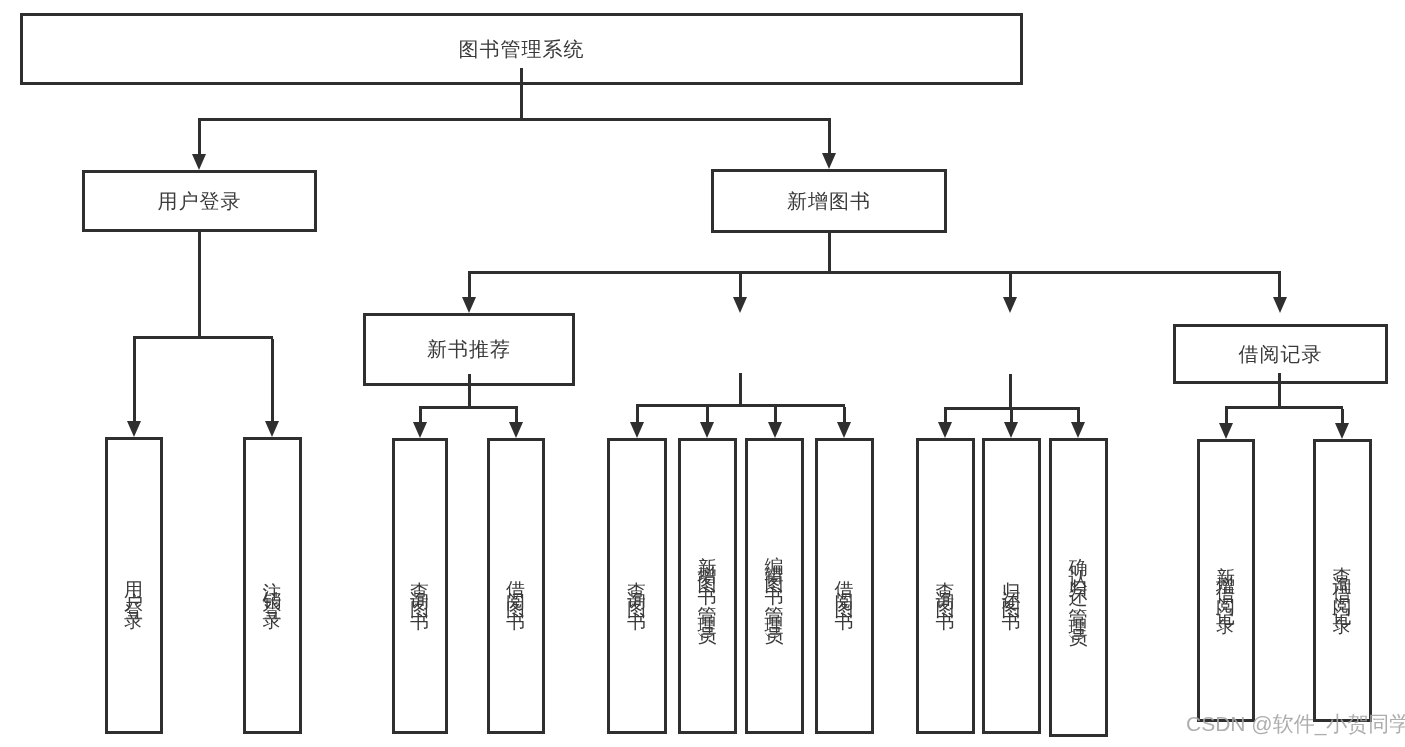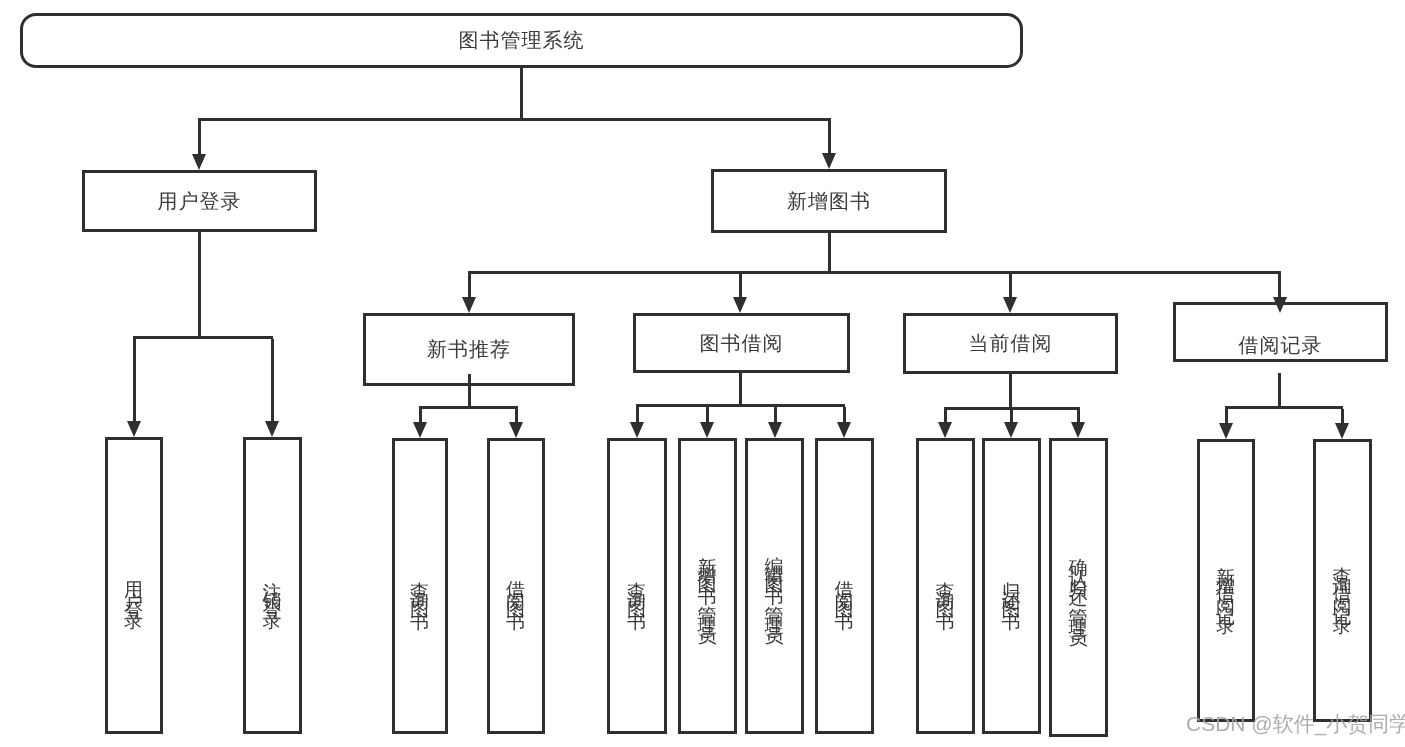--- a/index.html
+++ b/index.html
@@ -12,27 +12,27 @@
     display:flex;align-items:center;justify-content:center;color:#3a3a3a;
   }
   .hbox{font-size:20px;letter-spacing:1px;}
   .leaf .vtext{
     writing-mode:vertical-rl;font-size:19px;letter-spacing:10px;color:#3a3a3a;line-height:1;
   }
   .vl{position:absolute;width:3px;background:#2f2f2f;}
   .hl{position:absolute;height:3px;background:#2f2f2f;}
   .ah{position:absolute;width:0;height:0;border-left:7px solid transparent;border-right:7px solid transparent;border-top:16px solid #2f2f2f;}
   
-  .n-root{left:20px;top:13px;width:1003px;height:55px;border-radius:16px;}
+  .n-root{left:20px;top:13px;width:1003px;height:72px;}
   .n-ul{left:82px;top:170px;width:235px;height:62px;}
   .n-bm{left:711px;top:169px;width:236px;height:64px;}
   .n-l3a{left:363px;top:313px;width:212px;height:73px;}
   .n-l3b{left:633px;top:313px;width:217px;height:60px;}
   .n-l3c{left:903px;top:313px;width:215px;height:61px;}
-  .n-l3d{left:1173px;top:302px;width:215px;height:60px;align-items:flex-end;}
+  .n-l3d{left:1173px;top:324px;width:215px;height:60px;}
   .n-u1{left:105px;top:437px;width:58px;height:297px;}
   .n-u2{left:243px;top:437px;width:59px;height:297px;}
   .n-r1{left:392px;top:438px;width:56px;height:296px;}
   .n-r2{left:487px;top:438px;width:58px;height:296px;}
   .n-b1{left:607px;top:438px;width:60px;height:296px;}
   .n-b2{left:678px;top:438px;width:59px;height:296px;}
   .n-b3{left:745px;top:438px;width:59px;height:296px;}
   .n-b4{left:815px;top:438px;width:59px;height:296px;}
   .n-c1{left:916px;top:438px;width:59px;height:296px;}
   .n-c2{left:982px;top:438px;width:59px;height:296px;}
@@ -55,26 +55,20 @@
 
   <div class="box hbox n-ul">
     <span>用户登录</span>
   </div>
   <div class="box hbox n-bm">
     <span>新增图书</span>
   </div>
 
   <div class="box hbox n-l3a">
     <span>新书推荐</span>
-  </div>
-  <div class="box hbox n-l3b">
-    <span>图书借阅</span>
-  </div>
-  <div class="box hbox n-l3c">
-    <span>当前借阅</span>
   </div>
   <div class="box hbox n-l3d">
     <span>借阅记录</span>
   </div>
 
   <div class="box leaf n-u1">
     <span class="vtext">用户登录</span>
   </div>
   <div class="box leaf n-u2">
     <span class="vtext">注销登录</span>

